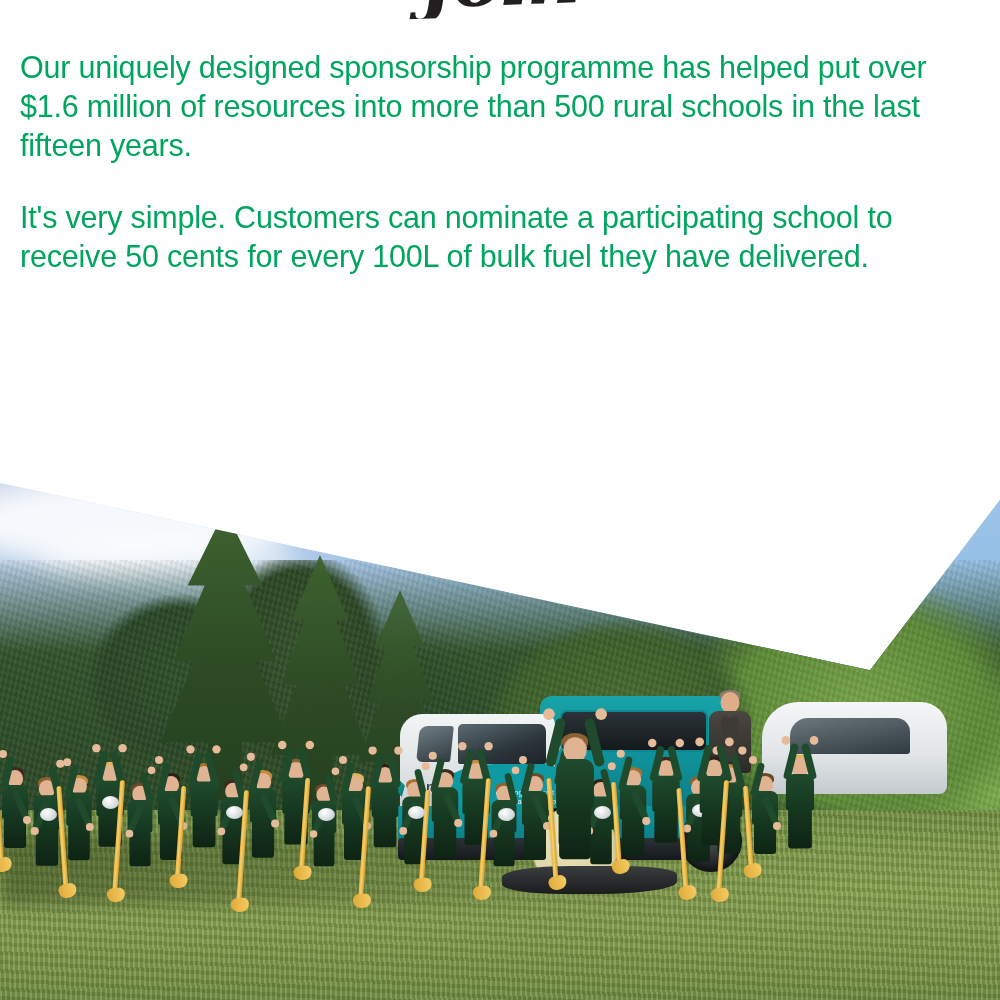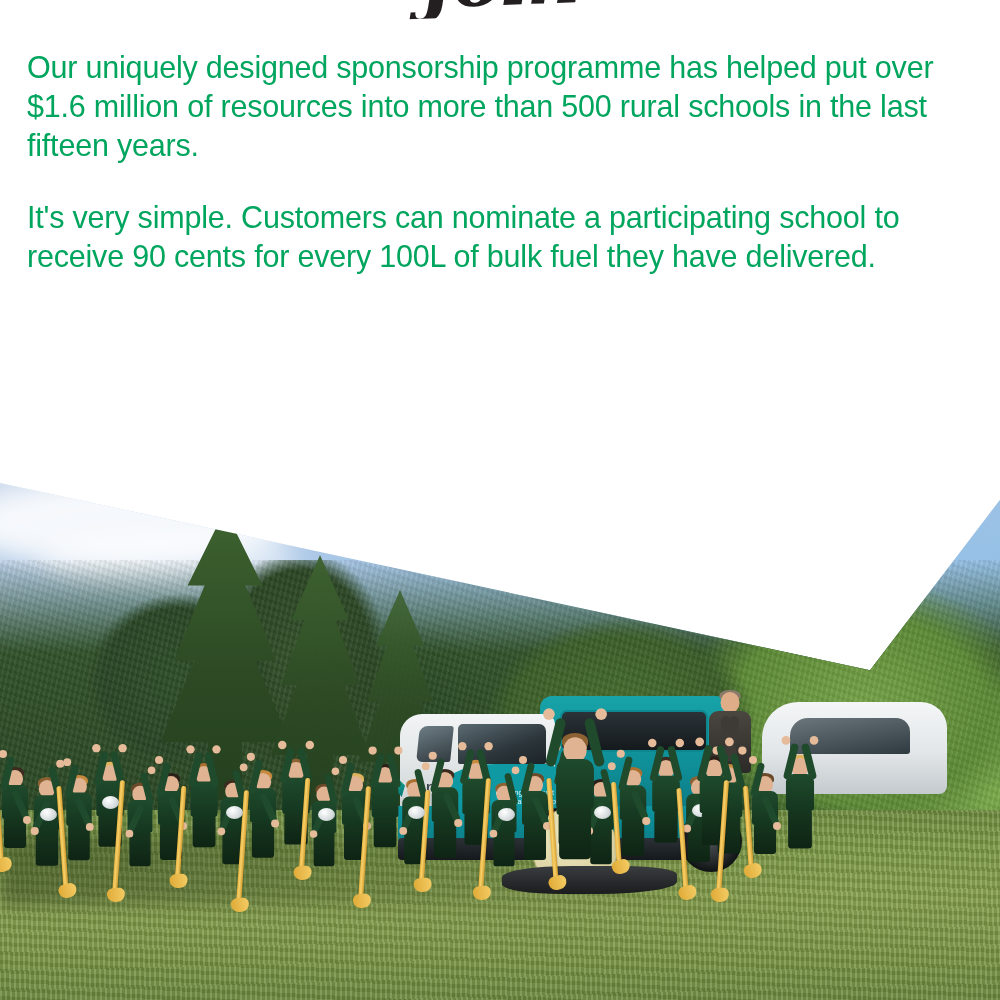--- a/index.html
+++ b/index.html
@@ -37,21 +37,21 @@
     left:16px;
     top:48px;
     width:972px;
   }
   .copy p{
     color:#00a55e;
     font-size:30.5px;
     line-height:39px;
     letter-spacing:-0.2px;
     font-weight:400;
-    margin:0 0 33px 11px;
+    margin:0 0 33px 4px;
   }
   .copy p:last-child{ margin-bottom:0; }
 
   
   .photo{
     position:absolute;
     left:0; top:470px;
     width:1000px; height:530px;
     overflow:hidden;
     -webkit-clip-path:polygon(0 2.45%, 87% 37.8%, 100% 5.6%, 100% 100%, 0 100%);
@@ -276,21 +276,21 @@
     background:radial-gradient(circle at 38% 32%,#ffffff,#d6dbdd 60%,#aeb6b8 100%);
   }
 </style>
 </head>
 <body>
 
 <div class="script-headline">Join</div>
 
 <section class="copy">
   <p>Our uniquely designed sponsorship programme has helped put over $1.6 million of resources into more than 500 rural schools in the last fifteen years.</p>
-  <p>It's very simple. Customers can nominate a participating school to receive 90 cents for every 100L of bulk fuel they have delivered.</p>
+  <p>It's very simple. Customers can nominate a participating school to receive 50 cents for every 100L of bulk fuel they have delivered.</p>
 </section>
 
 <figure class="photo">
 
   <div class="sky">
     <div class="cloud c1"></div>
     <div class="cloud c2"></div>
     <div class="powerline"></div>
   </div>
 

